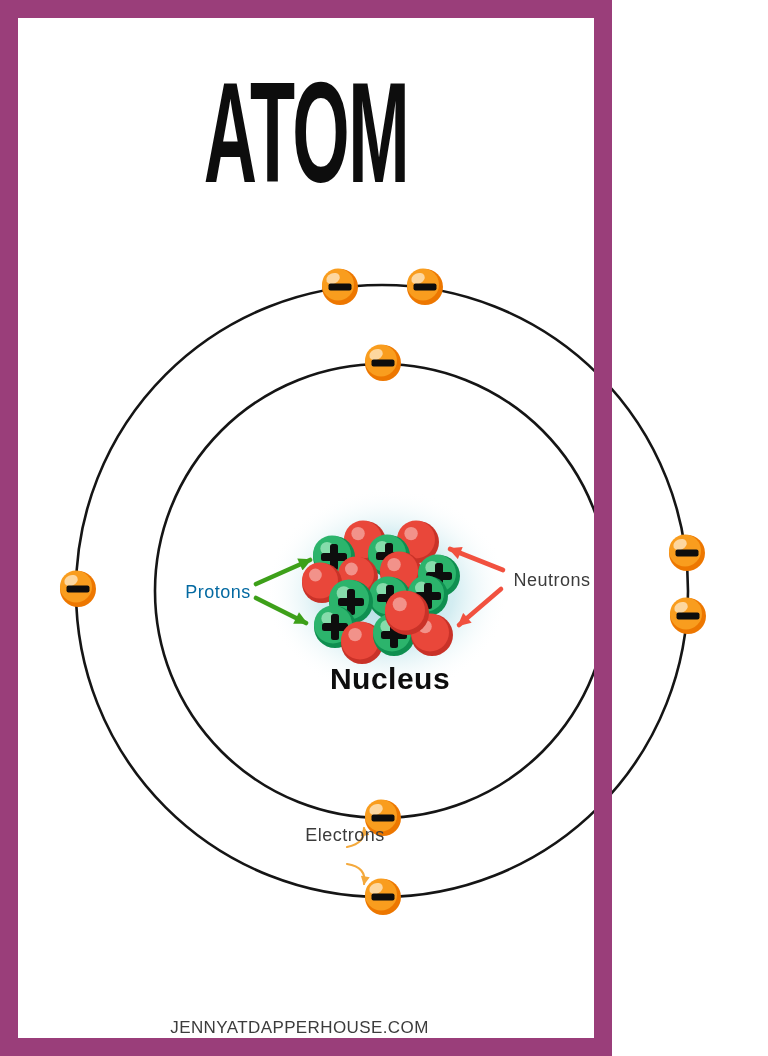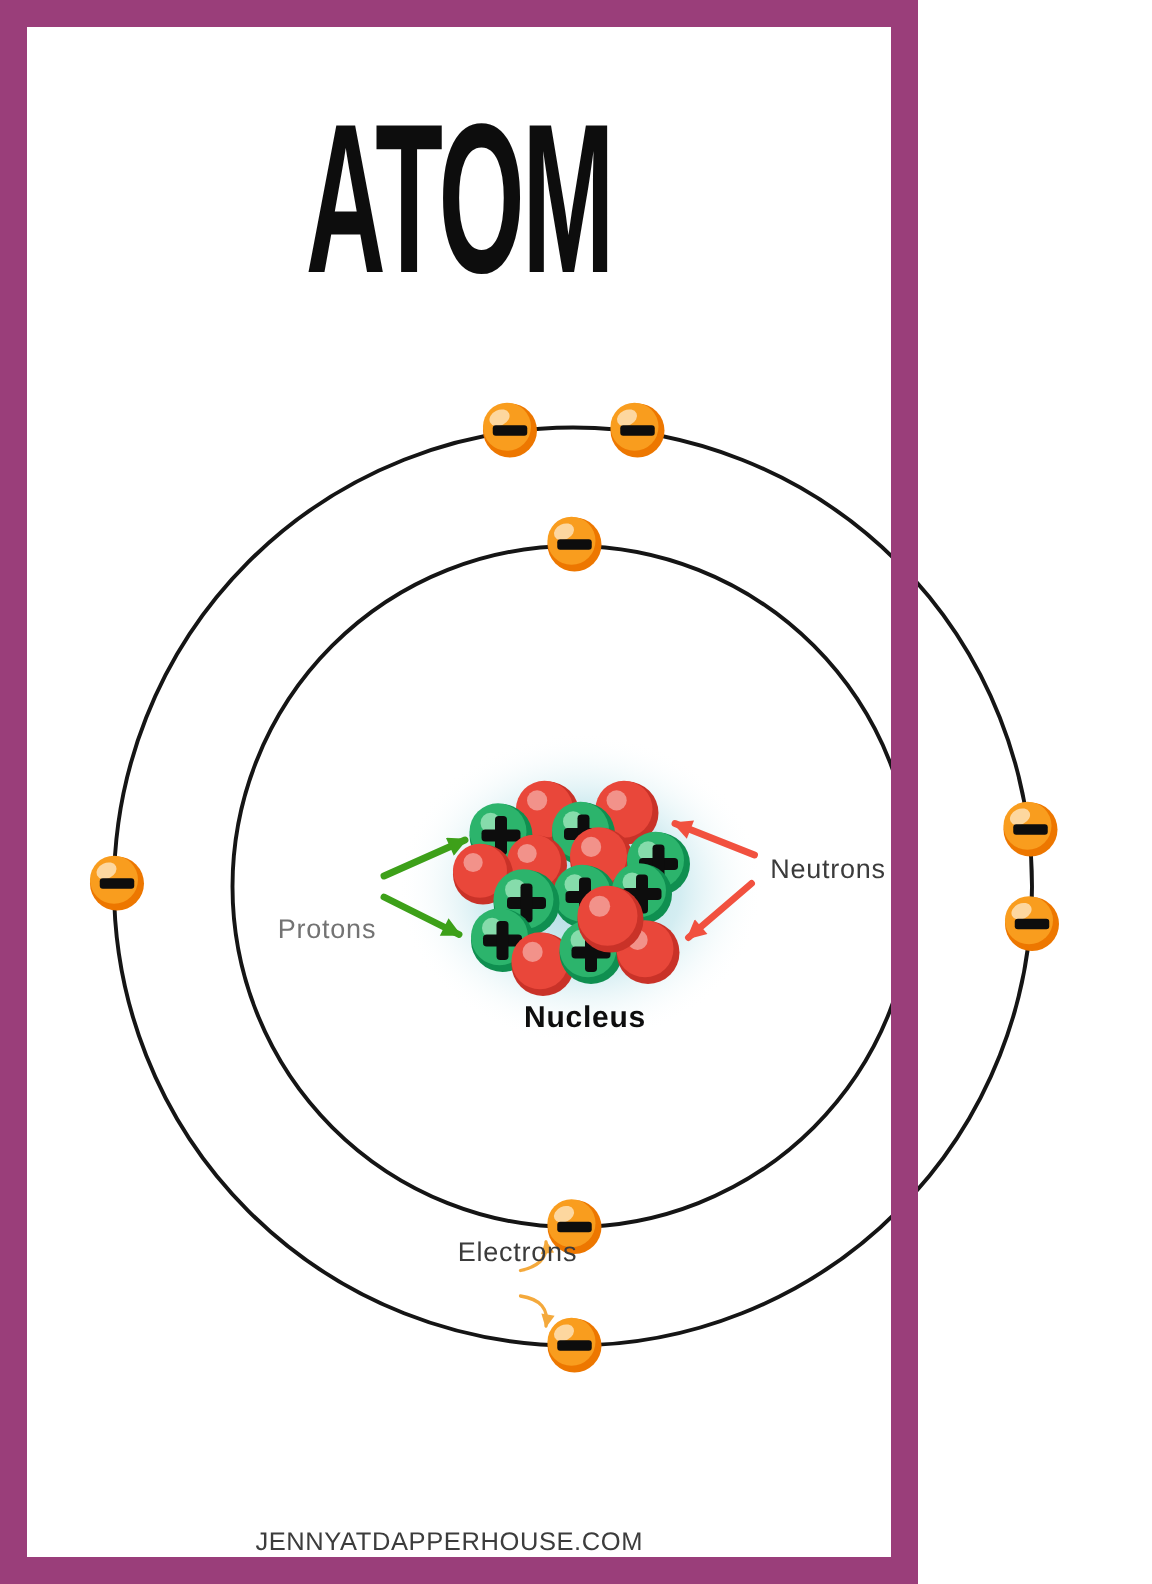--- a/index.html
+++ b/index.html
@@ -5,21 +5,21 @@
   html,body{margin:0;padding:0;}
   body{width:768px;height:1056px;background:#ffffff;font-family:"Liberation Sans",sans-serif;overflow:hidden;}
   .page{position:relative;width:612px;height:1056px;background:#ffffff;}
   .frame{position:absolute;inset:0;border:18px solid #9a3e7a;pointer-events:none;z-index:5;}
   .title{position:absolute;top:62px;left:0;right:0;text-align:center;font-size:142px;line-height:1;
          font-weight:bold;color:#0d0d0d;transform:scaleX(0.52);transform-origin:50% 50%;
          letter-spacing:-3px;white-space:nowrap;}
   svg.diagram{position:absolute;left:0;top:0;width:768px;height:1056px;}
   .lbl{position:absolute;transform:translate(-50%,-50%);font-size:18px;color:#3b3b3b;
        white-space:nowrap;letter-spacing:0.5px;}
-  .lbl.nucleus{font-size:20px;font-weight:bold;color:#0d0d0d;letter-spacing:0.5px;}
+  .lbl.nucleus{font-size:30px;font-weight:bold;color:#0d0d0d;letter-spacing:0.5px;}
   .footer{position:absolute;top:1018px;left:0;right:13px;text-align:center;font-size:17px;
           color:#3c3c3c;letter-spacing:0.4px;}
 </style>
 </head>
 <body>
 
 <div class="page">
   <div class="frame" style="border-color: rgb(154, 62, 122);"></div>
 
   <div class="title">ATOM</div>
@@ -189,19 +189,19 @@
         <rect x="-11.5" y="-3.5" width="23" height="7" rx="2" fill="#0d0d0d"></rect>
       </g>
       <line x1="256" y1="584" x2="310" y2="560" stroke="#3da019" stroke-width="4.6" stroke-linecap="round" marker-end="url(#ah-green)"></line>
       <line x1="256" y1="598" x2="306" y2="623" stroke="#3da019" stroke-width="4.6" stroke-linecap="round" marker-end="url(#ah-green)"></line>
       <line x1="503" y1="570" x2="450" y2="549" stroke="#f1513f" stroke-width="4.6" stroke-linecap="round" marker-end="url(#ah-red)"></line>
       <line x1="501" y1="589" x2="459" y2="625" stroke="#f1513f" stroke-width="4.6" stroke-linecap="round" marker-end="url(#ah-red)"></line>
       <path d="M347 847 Q366 843 364 828" fill="none" stroke="#f4a93c" stroke-width="2.2" stroke-linecap="round" marker-end="url(#ah-orange)"></path>
       <path d="M347 864 Q367 867 364 884" fill="none" stroke="#f4a93c" stroke-width="2.2" stroke-linecap="round" marker-end="url(#ah-orange)"></path>
     </svg>
 
-  <div class="lbl" id="lbl-protons" style="left: 218px; top: 592px; color: #737373; margin-top: 28px;">Protons</div>
+  <div class="lbl" id="lbl-protons" style="left: 218px; top: 592px; color: #0369a1;">Protons</div>
   <div class="lbl" id="lbl-neutrons" style="left: 552px; top: 580px; color: rgb(59, 59, 59);">Neutrons</div>
   <div class="lbl" id="lbl-electrons" style="left: 345px; top: 835px; color: rgb(59, 59, 59);">Electrons</div>
   <div class="lbl nucleus" id="lbl-nucleus" style="left: 390px; top: 679px;">Nucleus</div>
 
   <div class="footer">JENNYATDAPPERHOUSE.COM</div>
 </div>
 
 </body></html>

